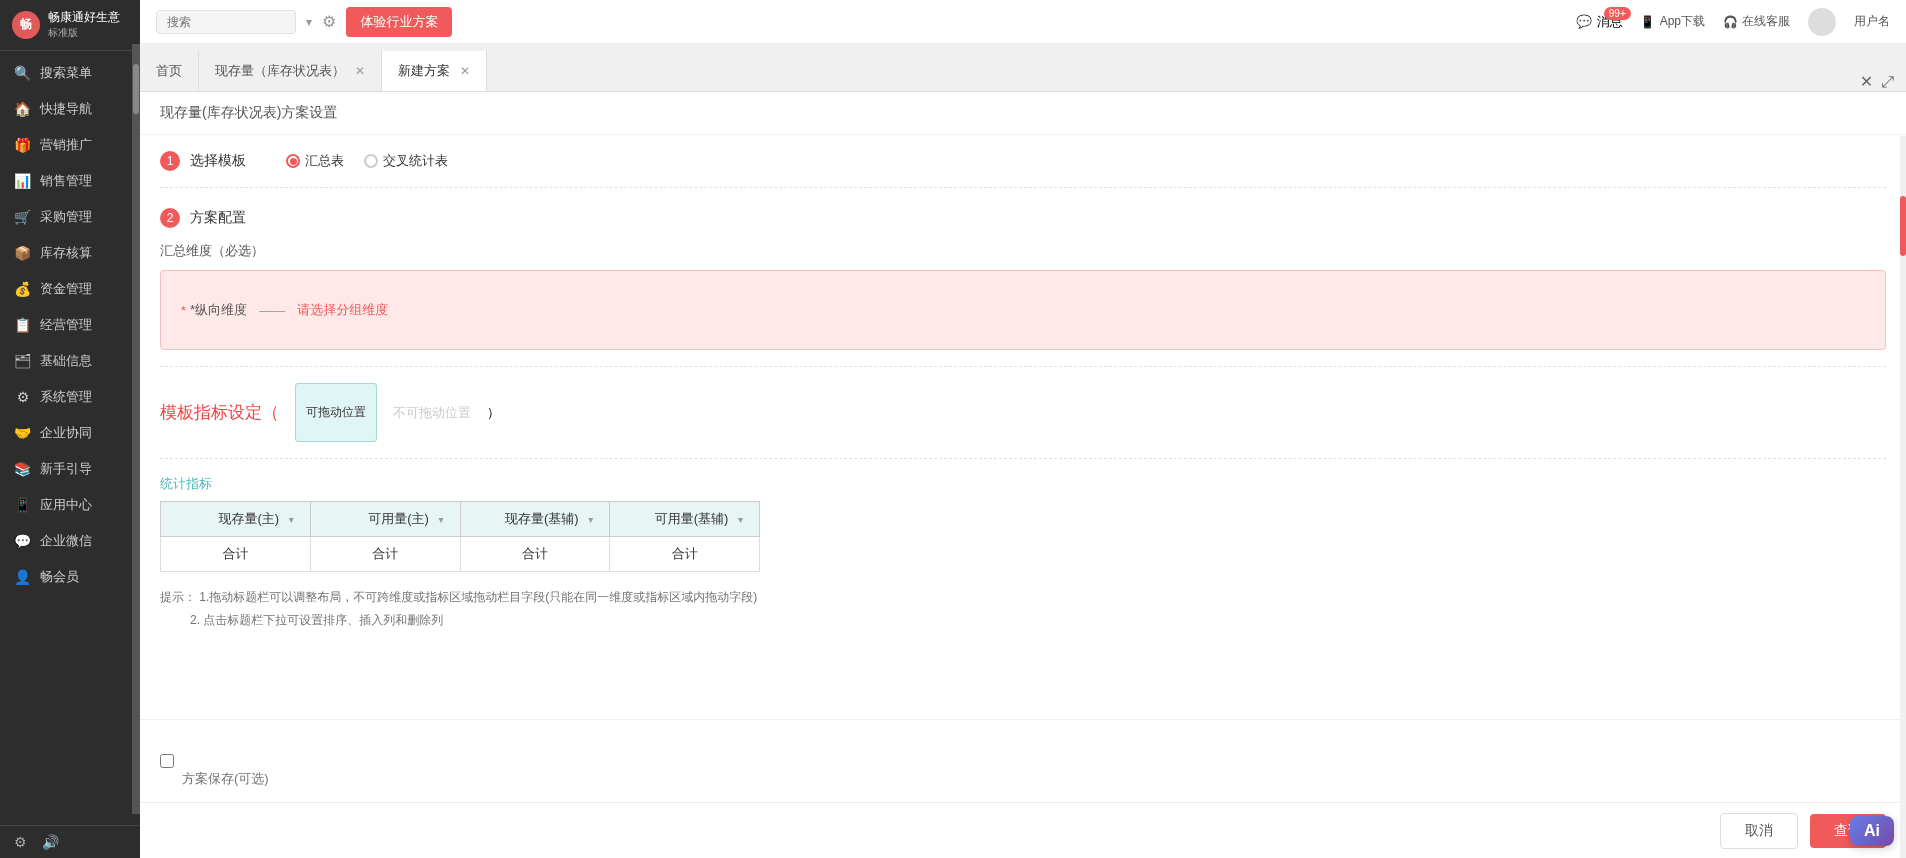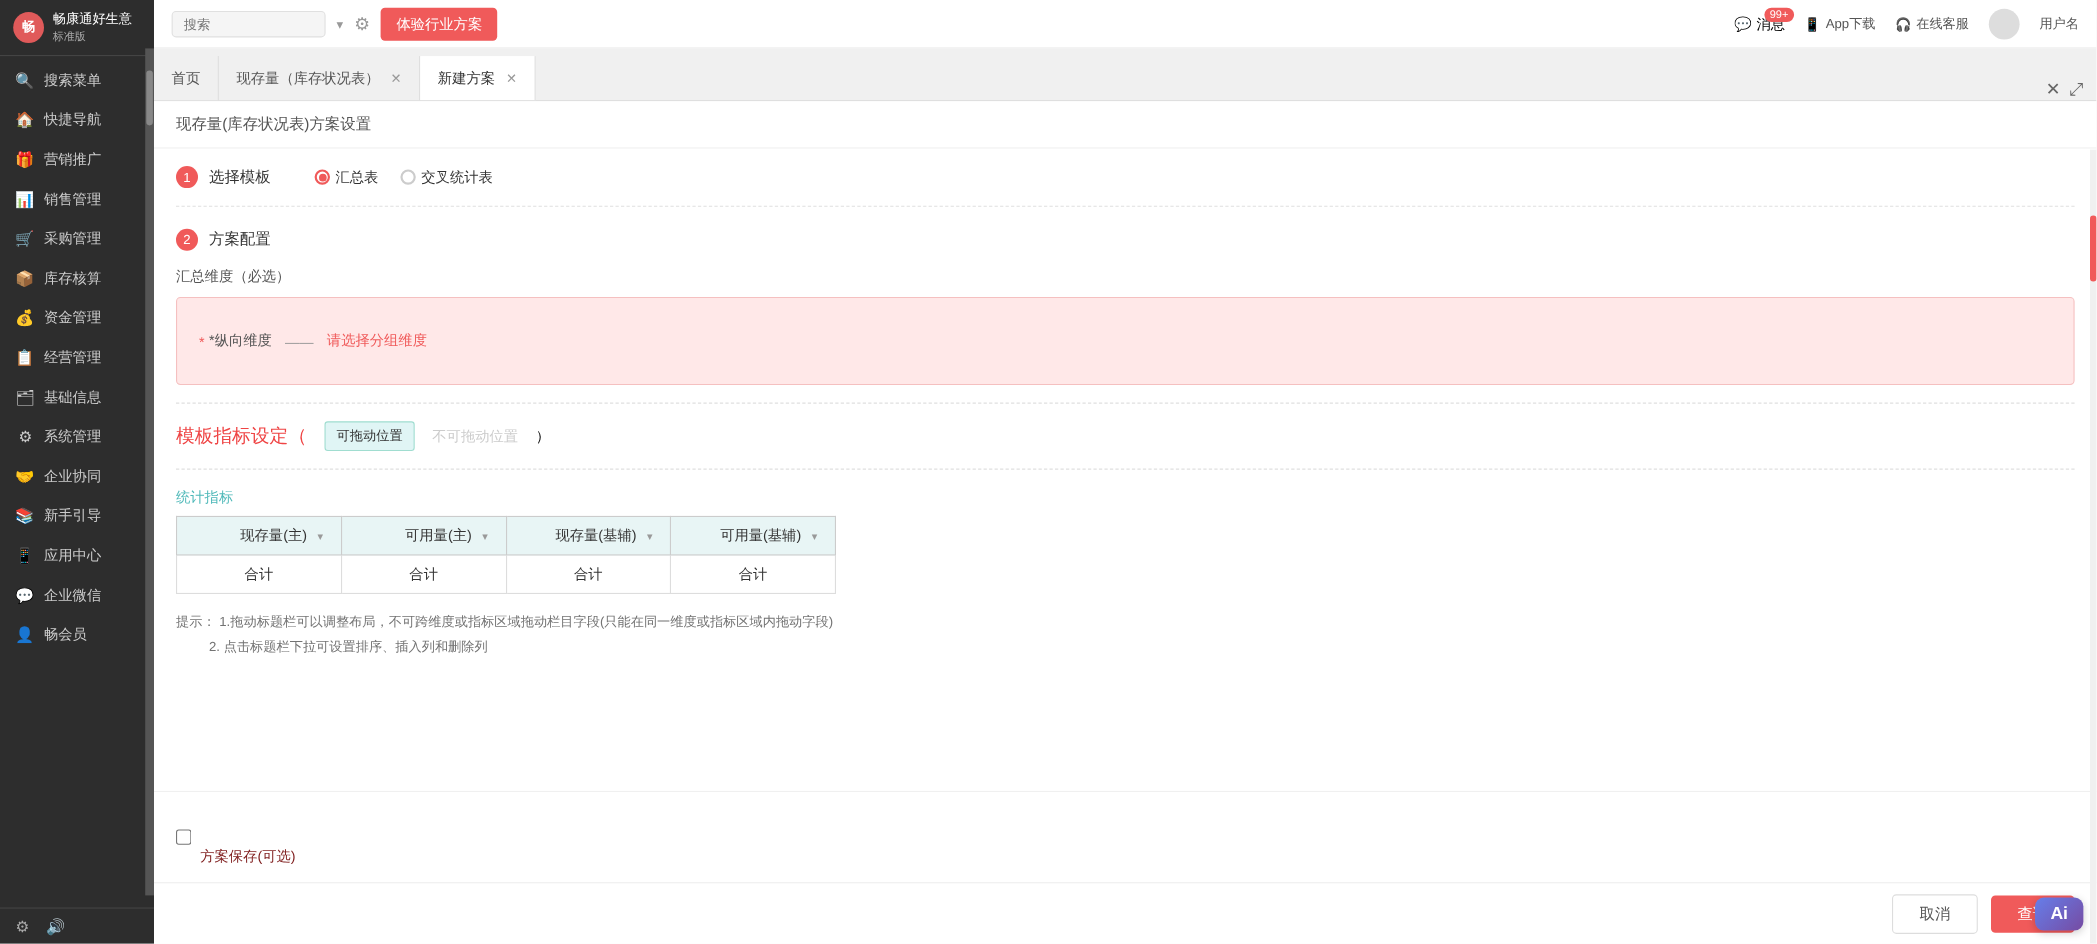--- a/index.html
+++ b/index.html
@@ -131,21 +131,21 @@
     .dimension-required { color: #f05a5a; margin-right: 4px; }
     .dimension-label { color: #555; font-size: 13px; }
     .dimension-dash { margin: 0 12px; color: #999; }
     .dimension-placeholder { color: #f05a5a; font-size: 13px; }
 
     
     .indicator-row { display: flex; align-items: center; gap: 16px; margin-bottom: 14px; }
     .indicator-label { font-size: 17px; color: #ef4444; }
     .indicator-chip {
       display: inline-flex; border-radius: 3px;
-      padding: 4px 10px; font-size: 12px; border: 1px solid #ddd;
+      padding: 20px 10px; font-size: 12px; border: 1px solid #ddd;
     }
     .indicator-chip.movable { background: #e0f5f5; border-color: #a0ddd0; color: #333; }
 
     
     .stats-section { }
     .stats-label { font-size: 13px; color: #4db8b8; margin-bottom: 8px; font-weight: 500; }
     .stats-table { border-collapse: collapse; min-width: 600px; }
     .stats-table th {
       background: #e8f5f5; border: 1px solid #ccc; padding: 8px 16px;
       font-size: 13px; color: #333; font-weight: normal; text-align: right;
@@ -157,21 +157,21 @@
     }
     .col-dropdown { color: #999; margin-left: 6px; font-size: 10px; }
 
     
     .tips-section { margin-top: 16px; margin-bottom: 10px; }
     .tips-item { font-size: 12px; color: #737373; margin-bottom: 4px; line-height: 1.6; }
 
     
     .save-row { display: flex; align-items: center; gap: 8px; padding: 14px 20px; border-top: 1px solid #f0f0f0; }
     .save-checkbox { width: 14px; height: 14px; border: 1px solid #ccc; cursor: pointer; }
-    .save-label { font-size: 13px; color: #7f1d1d; margin-top: 36px; }
+    .save-label { font-size: 13px; color: #737373; margin-top: 36px; }
 
     
     .bottom-bar {
       height: 56px; background: #fff; border-top: 1px solid #eee;
       display: flex; align-items: center; justify-content: flex-end;
       padding: 0 20px; gap: 12px; flex-shrink: 0;
     }
     .btn-cancel {
       padding: 8px 24px; border: 1px solid #ddd; background: #fff;
       color: #555; font-size: 14px; border-radius: 4px; cursor: pointer;

